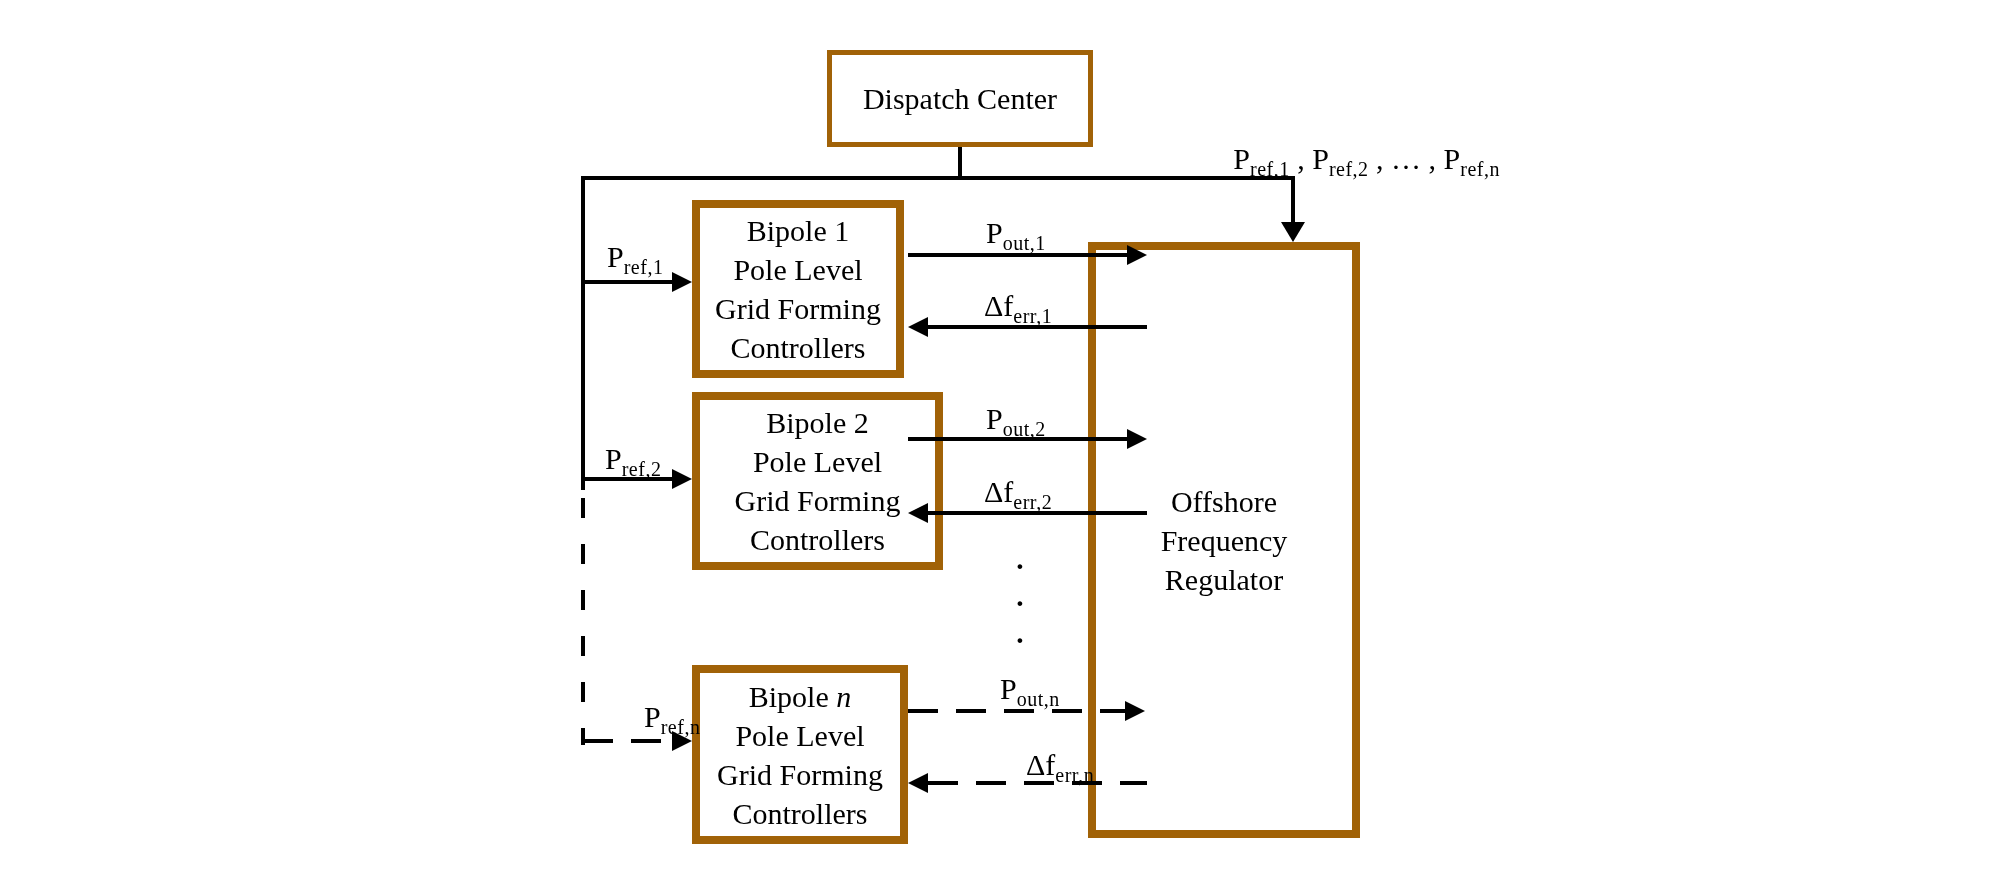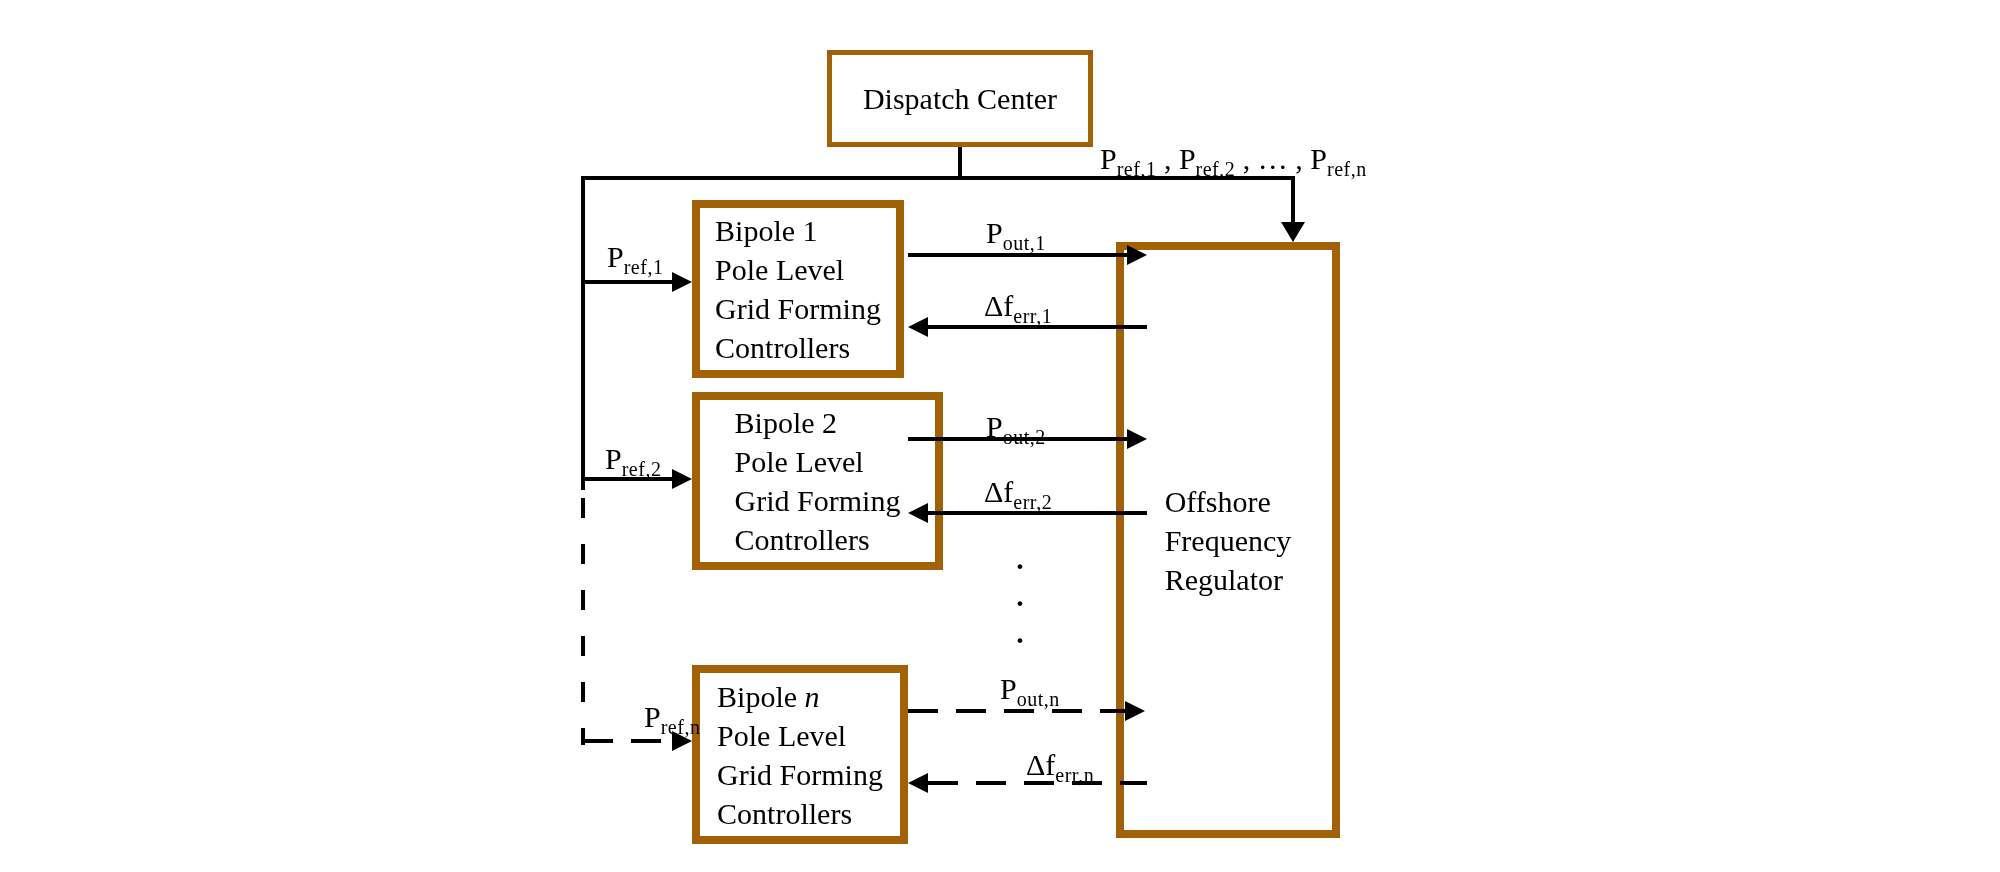--- a/index.html
+++ b/index.html
@@ -10,21 +10,21 @@
     font-family:"Liberation Serif","DejaVu Serif",serif;
     color:#000;
     overflow:hidden;
   }
   .node{
     position:absolute;
     box-sizing:border-box;
     background:#fff;
     border:8px solid #a16207;
     display:flex;align-items:center;justify-content:center;
-    text-align:left;
+    text-align:center;
   }
   .node-dispatch{border-width:5px;}
   .node-text{font-size:30px;line-height:39px;}
   .pre{white-space:pre-line;}
   .var-italic{font-style:italic;}
   .hline{position:absolute;height:4px;background:#000;}
   .vline{position:absolute;width:4px;background:#000;}
   .hline.dashed{
     background:repeating-linear-gradient(90deg,#000 0 30px,transparent 30px 48px);
   }
@@ -34,21 +34,21 @@
   .arrow{position:absolute;width:0;height:0;}
   .arrow-right{border-top:10px solid transparent;border-bottom:10px solid transparent;border-left:20px solid #000;}
   .arrow-left{border-top:10px solid transparent;border-bottom:10px solid transparent;border-right:20px solid #000;}
   .arrow-down{border-left:12px solid transparent;border-right:12px solid transparent;border-top:20px solid #000;}
   .sig-label{
     position:absolute;
     font-size:30px;line-height:34px;
     white-space:nowrap;
   }
   .sub{font-size:20px;vertical-align:-7px;letter-spacing:0.5px;}
-  .top-refs{width:400px;text-align:left;}
+  .top-refs{width:400px;text-align:right;}
   .v-ellipsis{
     position:absolute;
     font-size:40px;line-height:37px;
     width:24px;text-align:center;
     white-space:pre-line;
   }
 </style>
 </head>
 <body>
 
@@ -78,21 +78,21 @@
 
   <div class="node" style="left:692px;top:653px;width:216px;height:179px;margin-top:12px;">
     <div class="node-text">
       <div><span>Bipole </span><span class="var-italic">n</span></div>
       <div class="pre">Pole Level
 Grid Forming
 Controllers</div>
     </div>
   </div>
 
-  <div class="node" style="left:1116px;top:242px;width:224px;height:596px;">
+  <div class="node" style="left:1088px;top:242px;width:272px;height:596px;">
     <div class="node-text pre">Offshore
 Frequency
 Regulator</div>
   </div>
 
   <div class="vline" style="left:958px;top:147px;height:33px;"></div>
 
   <div class="hline" style="left:581px;top:176px;width:714px;"></div>
 
   <div class="vline" style="left:1291px;top:176px;height:46px;"></div>
@@ -141,21 +141,21 @@
   <div class="sig-label" style="left:610px;top:700px;margin-left:34px;">
     <span>P</span><span class="sub">ref,n</span>
   </div>
 
   <div class="sig-label" style="left:986px;top:216px;">
     <span>P</span><span class="sub">out,1</span>
   </div>
   <div class="sig-label" style="left:984px;top:289px;">
     <span>Δf</span><span class="sub">err,1</span>
   </div>
-  <div class="sig-label" style="left:986px;top:402px;margin-top:8px;">
+  <div class="sig-label" style="left:986px;top:402px;">
     <span>P</span><span class="sub">out,2</span>
   </div>
   <div class="sig-label" style="left:984px;top:475px;">
     <span>Δf</span><span class="sub">err,2</span>
   </div>
   <div class="sig-label" style="left:1000px;top:672px;">
     <span>P</span><span class="sub">out,n</span>
   </div>
   <div class="sig-label" style="left:994px;top:748px;margin-left:32px;">
     <span>Δf</span><span class="sub">err,n</span>

